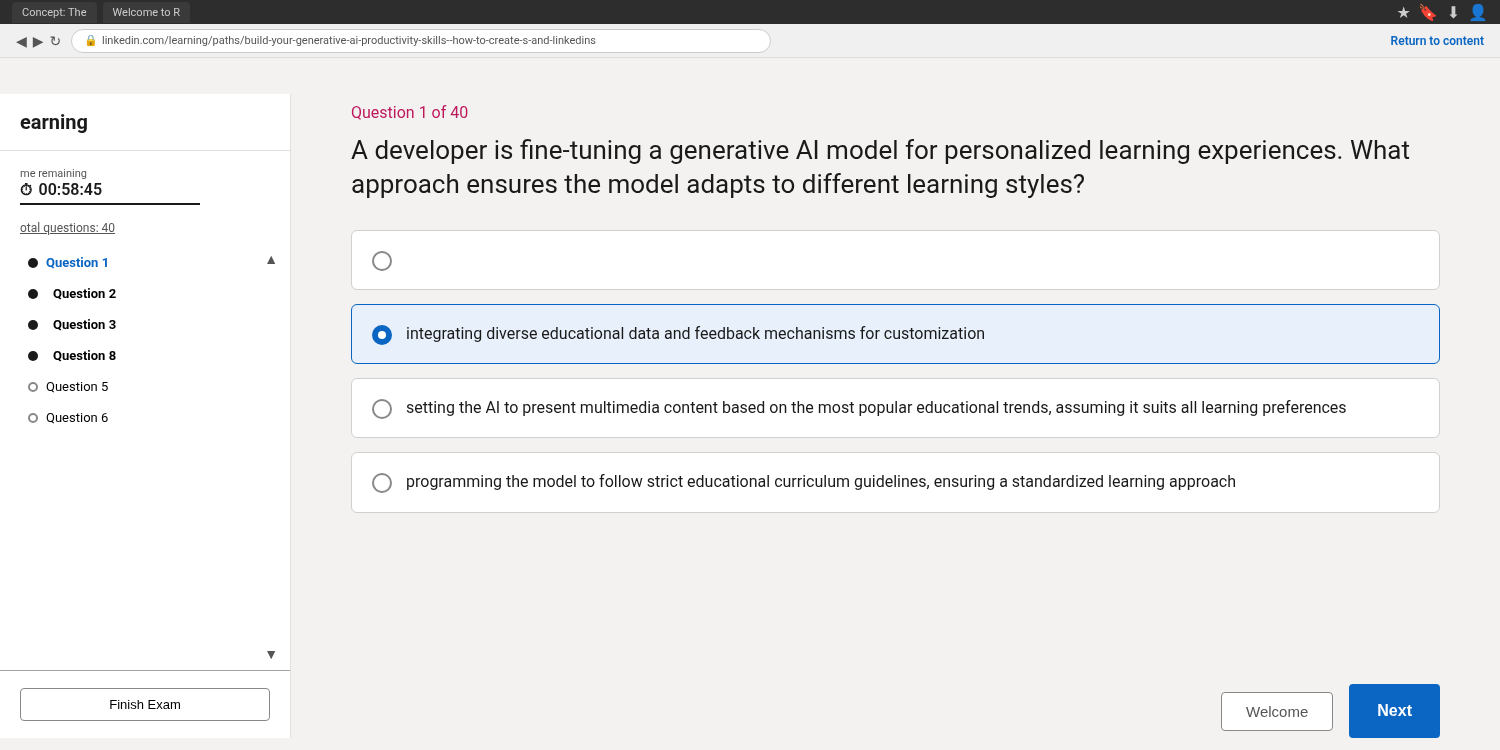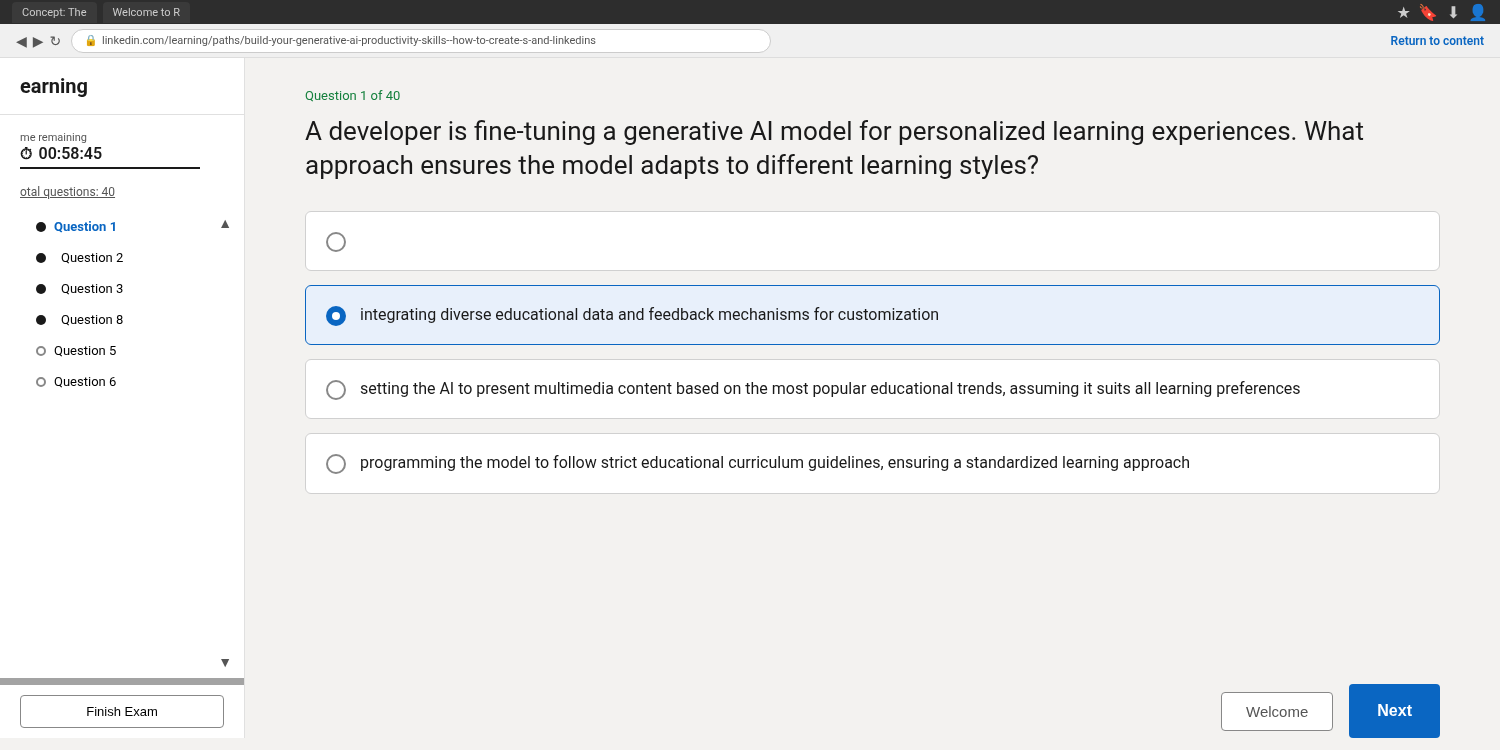--- a/index.html
+++ b/index.html
@@ -82,26 +82,27 @@
     }
 
     
     .main-layout {
       display: flex;
       height: calc(750px - 70px);
     }
 
     
     .sidebar {
-      width: 245px;
+      width: 291px;
       background: white;
       border-right: 1px solid #e0e0e0;
       display: flex;
       flex-direction: column;
       overflow: hidden;
+      margin-top: 36px;
     }
     .sidebar-header {
       padding: 16px 20px 8px 20px;
     }
     .sidebar-title {
       font-size: 20px;
       font-weight: 700;
       color: #1a1a1a;
       line-height: 1.2;
     }
@@ -148,44 +149,44 @@
       background: none;
       border: none;
       font-size: 14px;
       color: #555;
       cursor: pointer;
       padding: 4px;
     }
     .sidebar-scroll-btn.up { top: 4px; }
     .sidebar-scroll-btn.down { bottom: 4px; }
     .question-list {
-      padding: 4px 16px;
+      padding: 4px 8px;
     }
     .question-item {
       padding: 8px 20px 8px 20px;
       font-size: 13px;
       display: flex;
       align-items: center;
       gap: 8px;
       cursor: pointer;
     }
-    .question-item.answered { font-weight: 400; gap: 15px; }
+    .question-item.answered { font-weight: 700; gap: 15px; }
     .question-item.current { font-weight: 700; color: #0a66c2; }
     .q-bullet {
       width: 10px;
       height: 10px;
       border-radius: 50%;
       flex-shrink: 0;
       display: inline-block;
     }
     .q-bullet.filled { background: #1a1a1a; }
     .q-bullet.empty { border: 2px solid #888; background: white; }
     .sidebar-footer {
-      padding: 10px 20px;
-      border-top: 7px solid #a3a3a3;
+      padding: 17px 20px;
+      border-top: 1px solid #a3a3a3;
     }
     .finish-exam-btn {
       width: 100%;
       padding: 8px;
       background: white;
       border: 1px solid #888;
       border-radius: 4px;
       font-size: 13px;
       cursor: pointer;
       text-align: center;
@@ -193,23 +194,24 @@
 
     
     .content-area {
       flex: 1;
       padding: 30px 60px 20px 60px;
       overflow-y: auto;
       background: #f3f2f0;
     }
 
     .question-counter {
-      font-size: 13px;
-      color: #15803d;
+      font-size: 16px;
+      color: #be185d;
       margin-bottom: 12px;
+      margin-top: 15px;
     }
     .question-text {
       font-size: 26px;
       font-weight: 400;
       color: #1a1a1a;
       line-height: 1.3;
       margin-bottom: 28px;
     }
 
     

